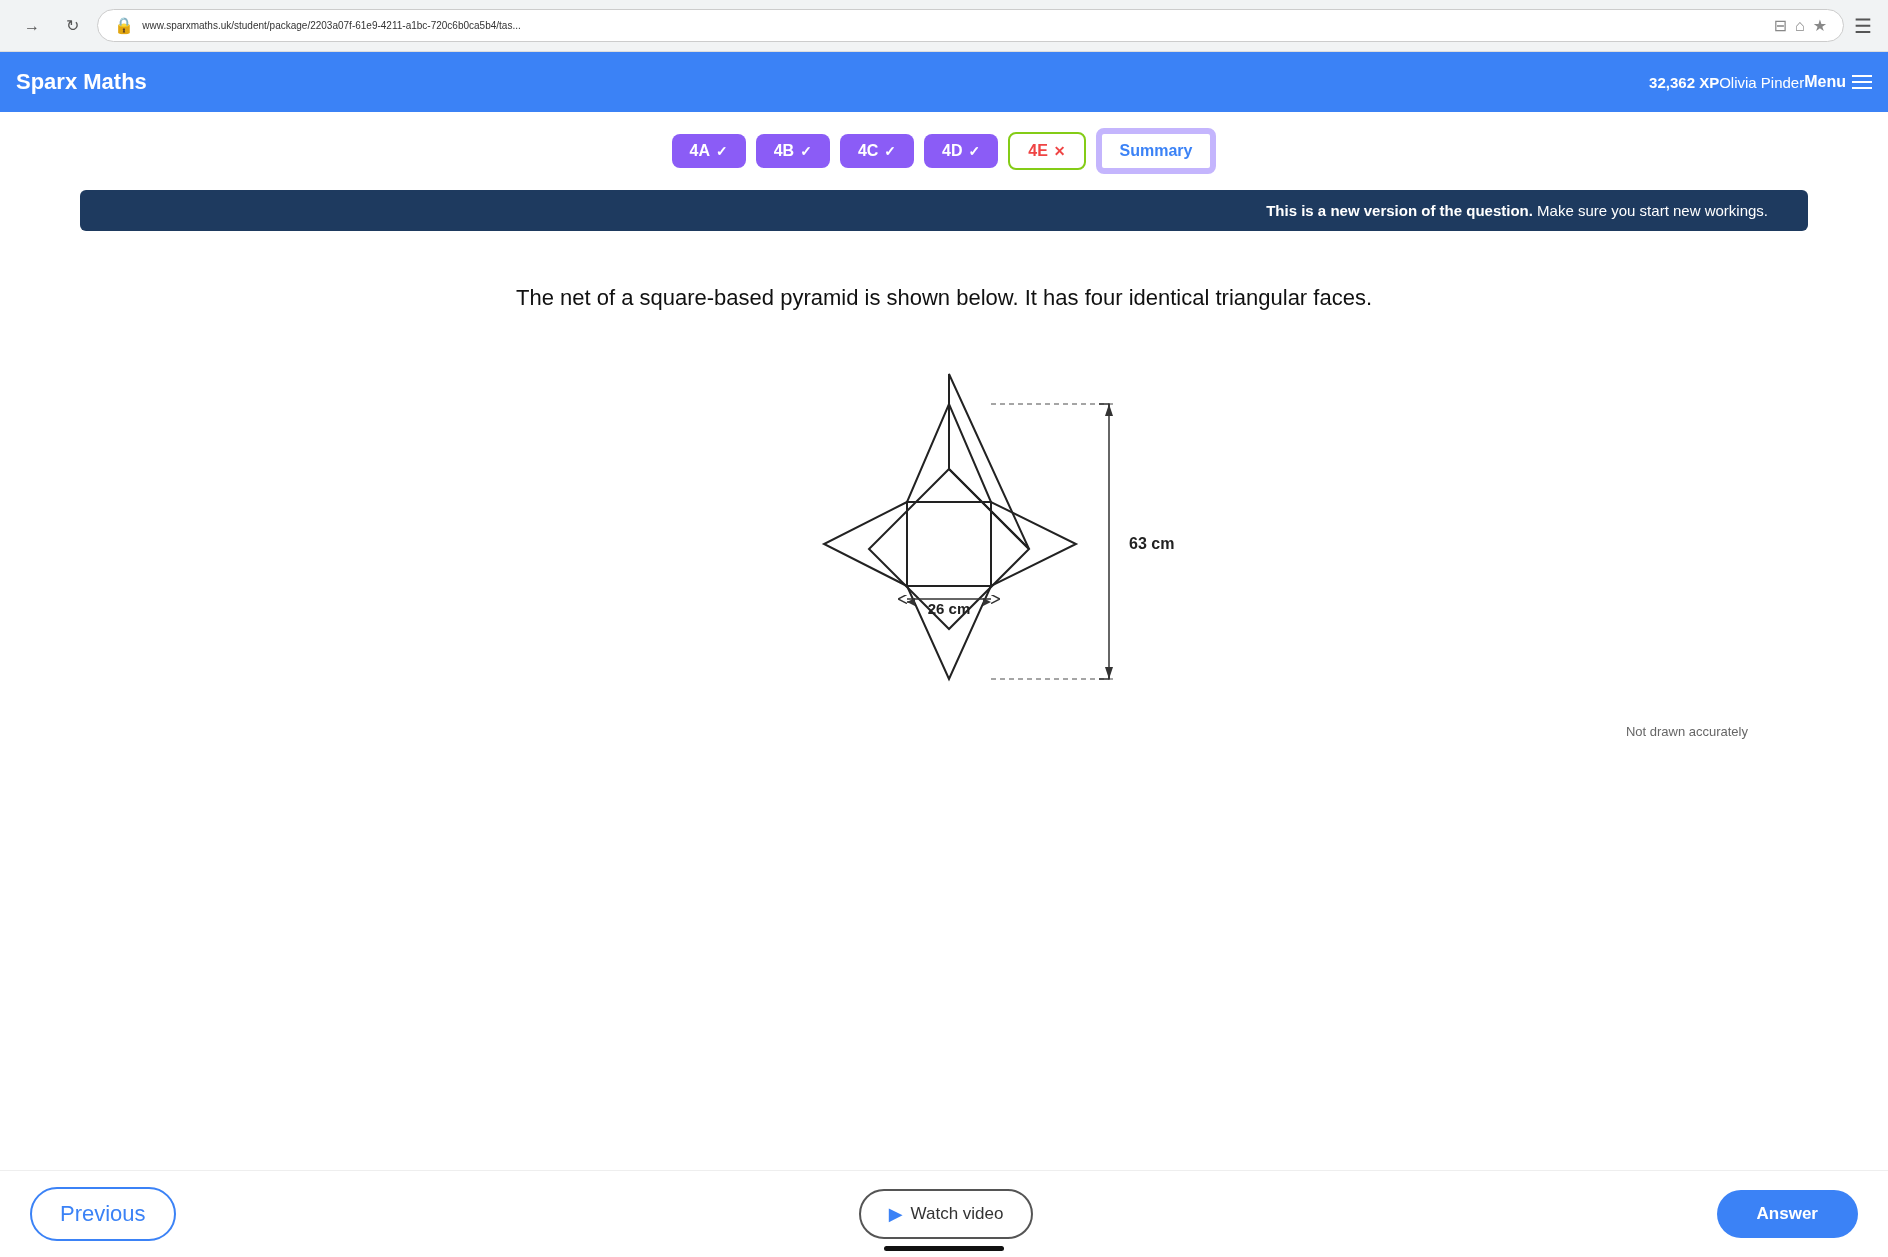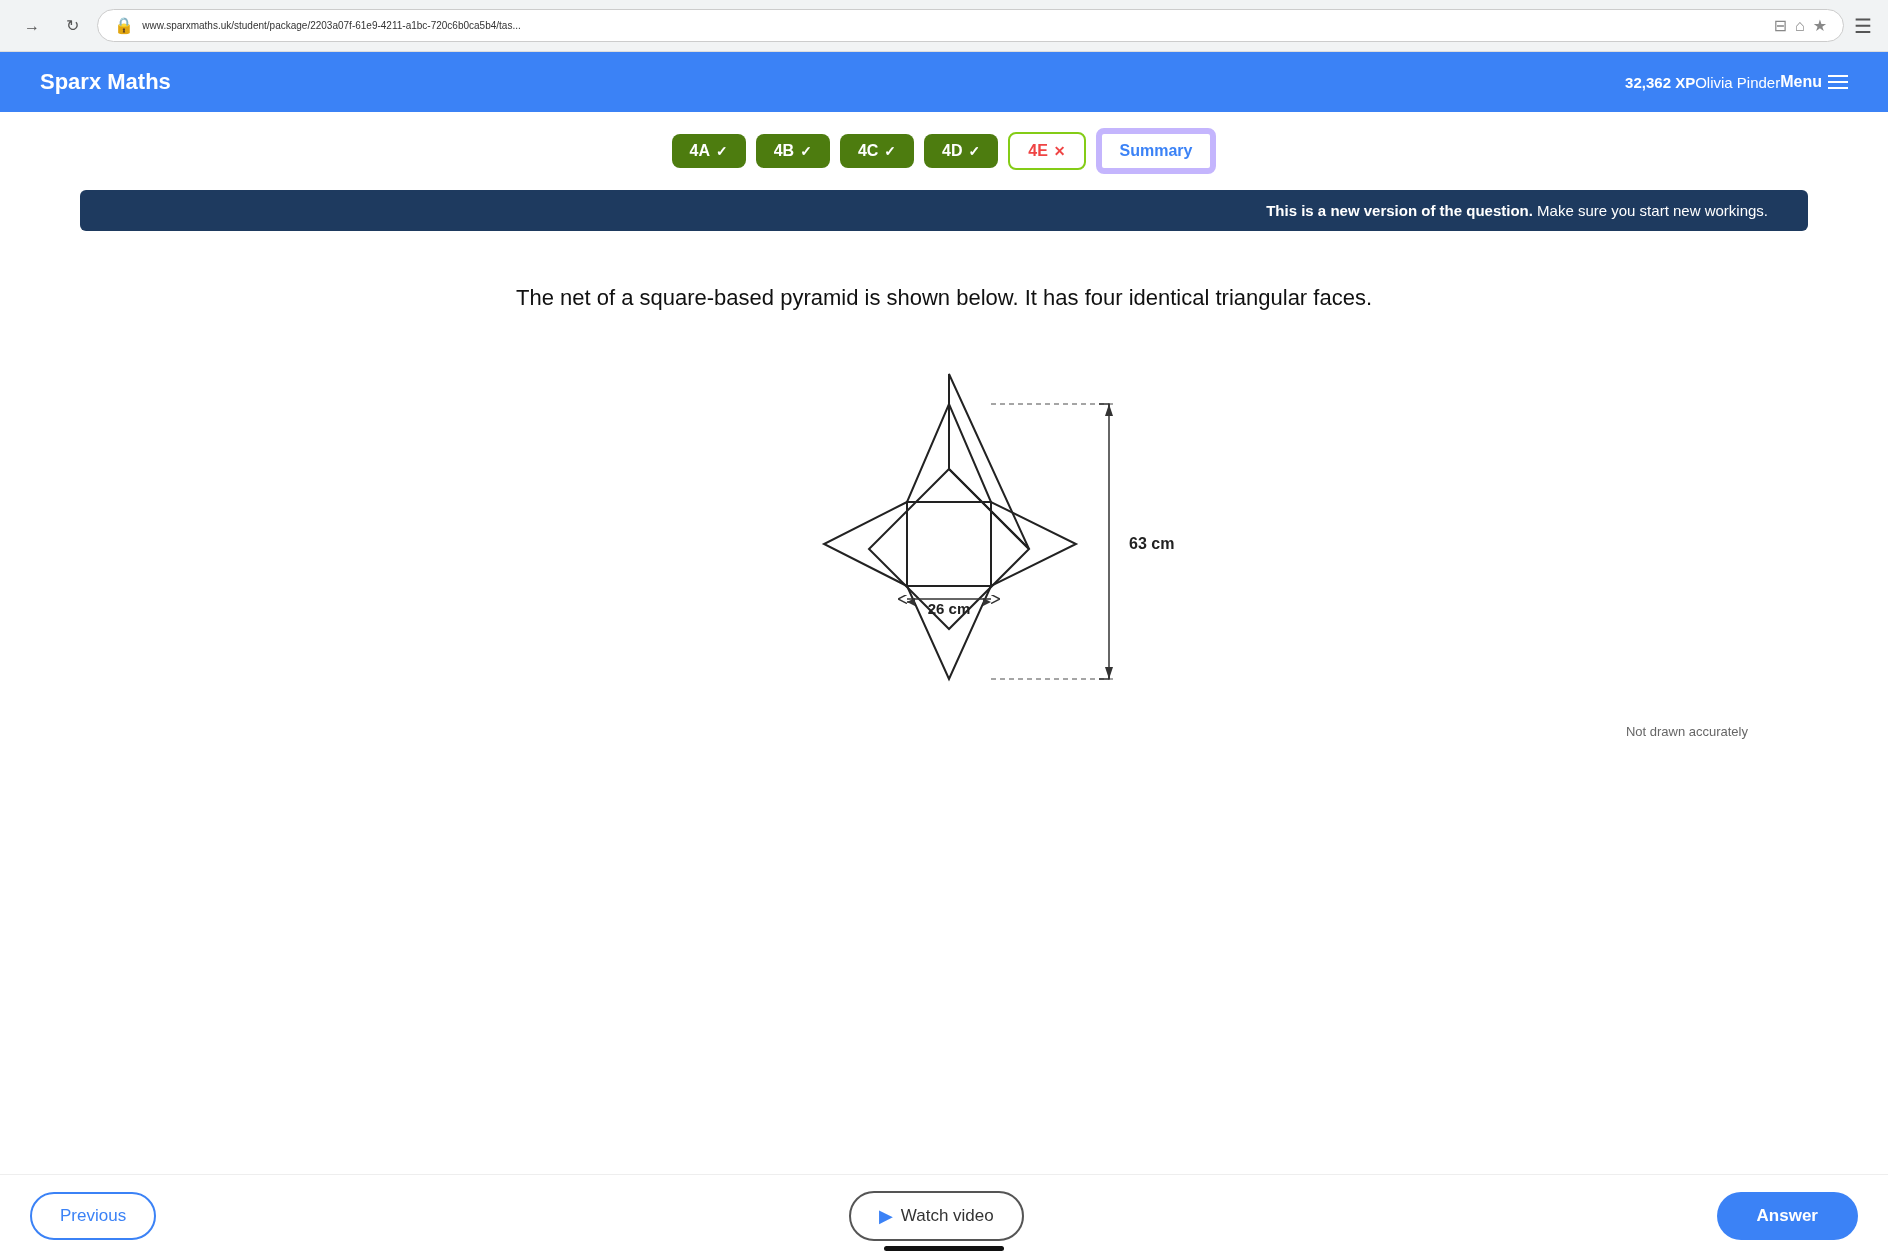--- a/index.html
+++ b/index.html
@@ -38,21 +38,21 @@
     }
     .browser-address-text { flex: 1; font-size: 10px; color: #333; }
 
     
     .app-header {
       background: #3b82f6;
       color: #fff;
       display: flex;
       align-items: center;
       justify-content: space-between;
-      padding: 0 40px;
+      padding: 0 16px;
       height: 60px;
     }
     .app-logo { font-size: 22px; font-weight: 700; color: #fff; }
     .header-right { display: flex; align-items: center; font-size: 15px; }
     .xp-label { font-weight: 600; }
     .user-name { font-weight: 400; }
     .menu-btn { font-weight: 700; font-size: 16px; display: flex; align-items: center; gap: 6px; cursor: pointer; }
     .menu-lines { display: flex; flex-direction: column; gap: 4px; }
     .menu-line { width: 20px; height: 2px; background: #fff; }
 
@@ -68,21 +68,21 @@
     .tab-item {
       border-radius: 8px;
       padding: 8px 18px;
       font-size: 16px;
       font-weight: 700;
       display: flex;
       align-items: center;
       gap: 6px;
       cursor: pointer;
     }
-    .tab-green { background: #4d7c0f; color: #fff; }
+    .tab-green { background: #8b5cf6; color: #fff; }
     .tab-active { background: #fff; border: 2px solid #84cc16; color: #ef4444; }
     .tab-summary { background: #fff; border: 6px solid #c4b5fd; color: #3b82f6; }
     .check-icon { font-size: 14px; }
 
     
     .notice-banner {
       background: #1e3a5f;
       color: #fff;
       text-align: right;
       padding: 12px 40px;
@@ -130,21 +130,21 @@
       align-items: center;
       justify-content: space-between;
       border-top: 1px solid #eee;
     }
     .btn-previous {
       background: #fff;
       border: 2px solid #3b82f6;
       color: #3b82f6;
       border-radius: 30px;
       padding: 12px 28px;
-      font-size: 17px;
+      font-size: 22px;
       font-weight: 500;
       cursor: pointer;
     }
     .btn-watch-video {
       background: #fff;
       border: 2px solid #555;
       color: #333;
       border-radius: 30px;
       padding: 12px 28px;
       font-size: 17px;

